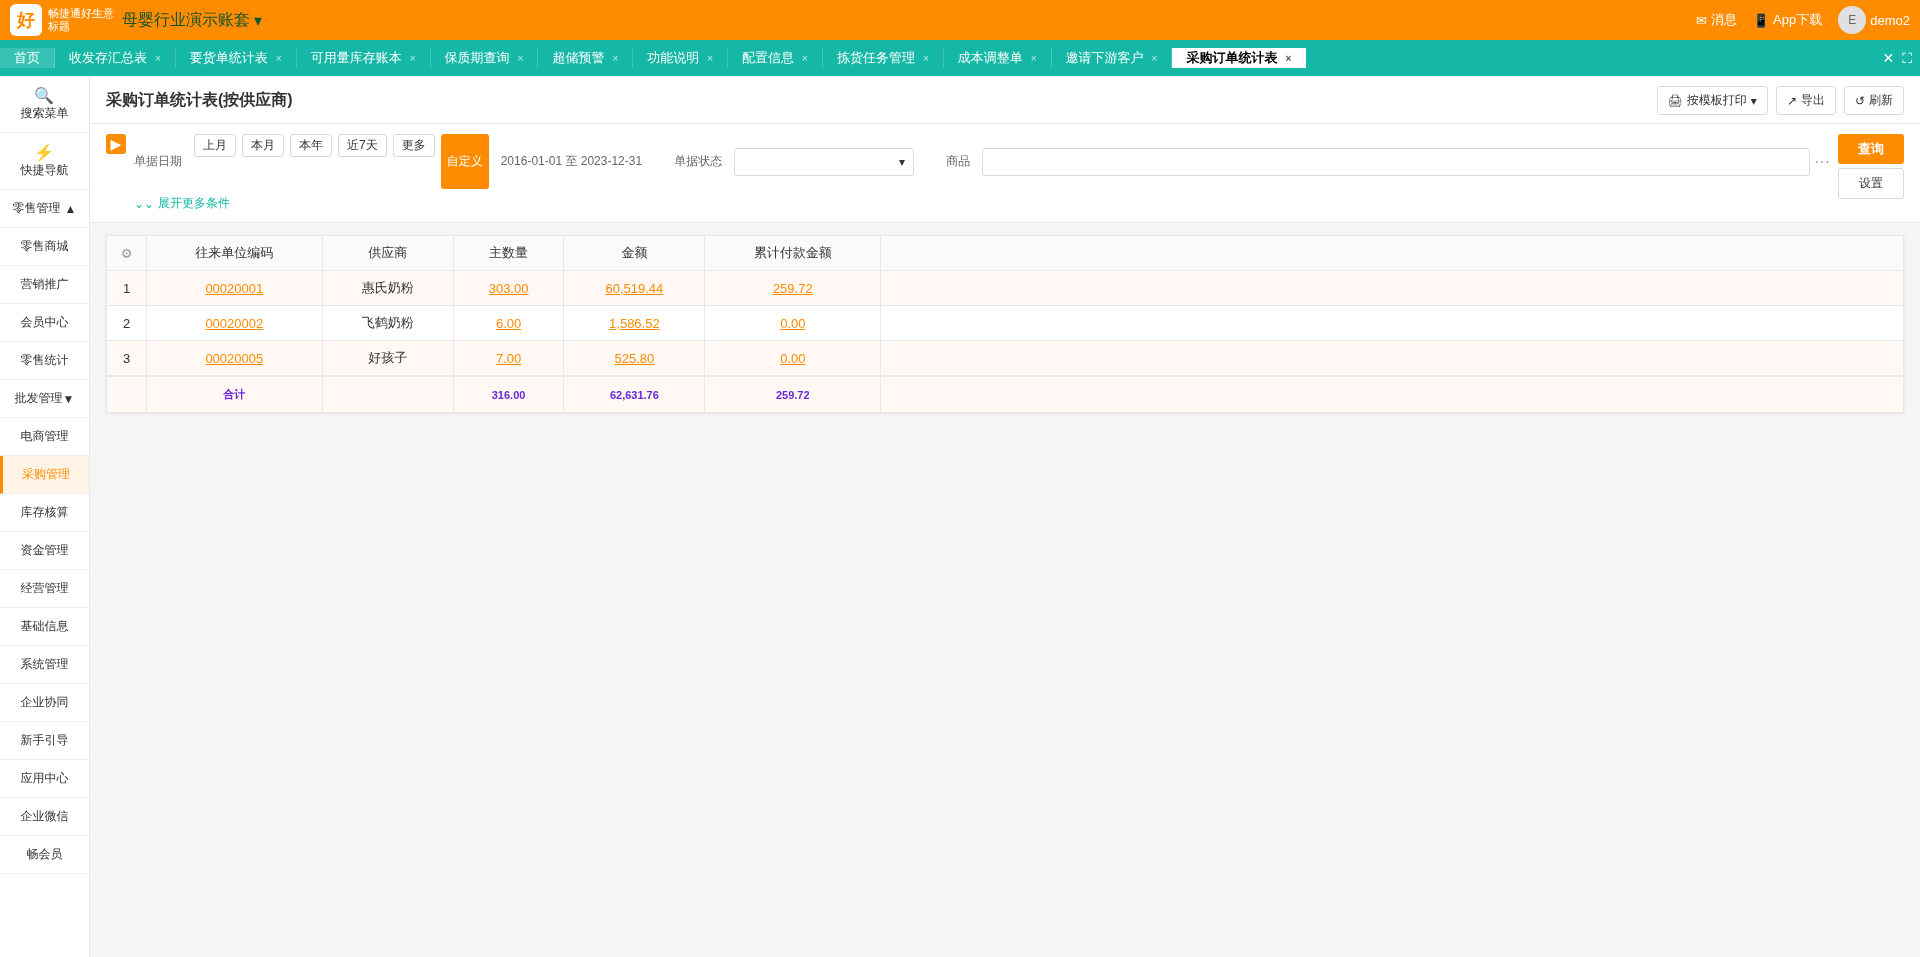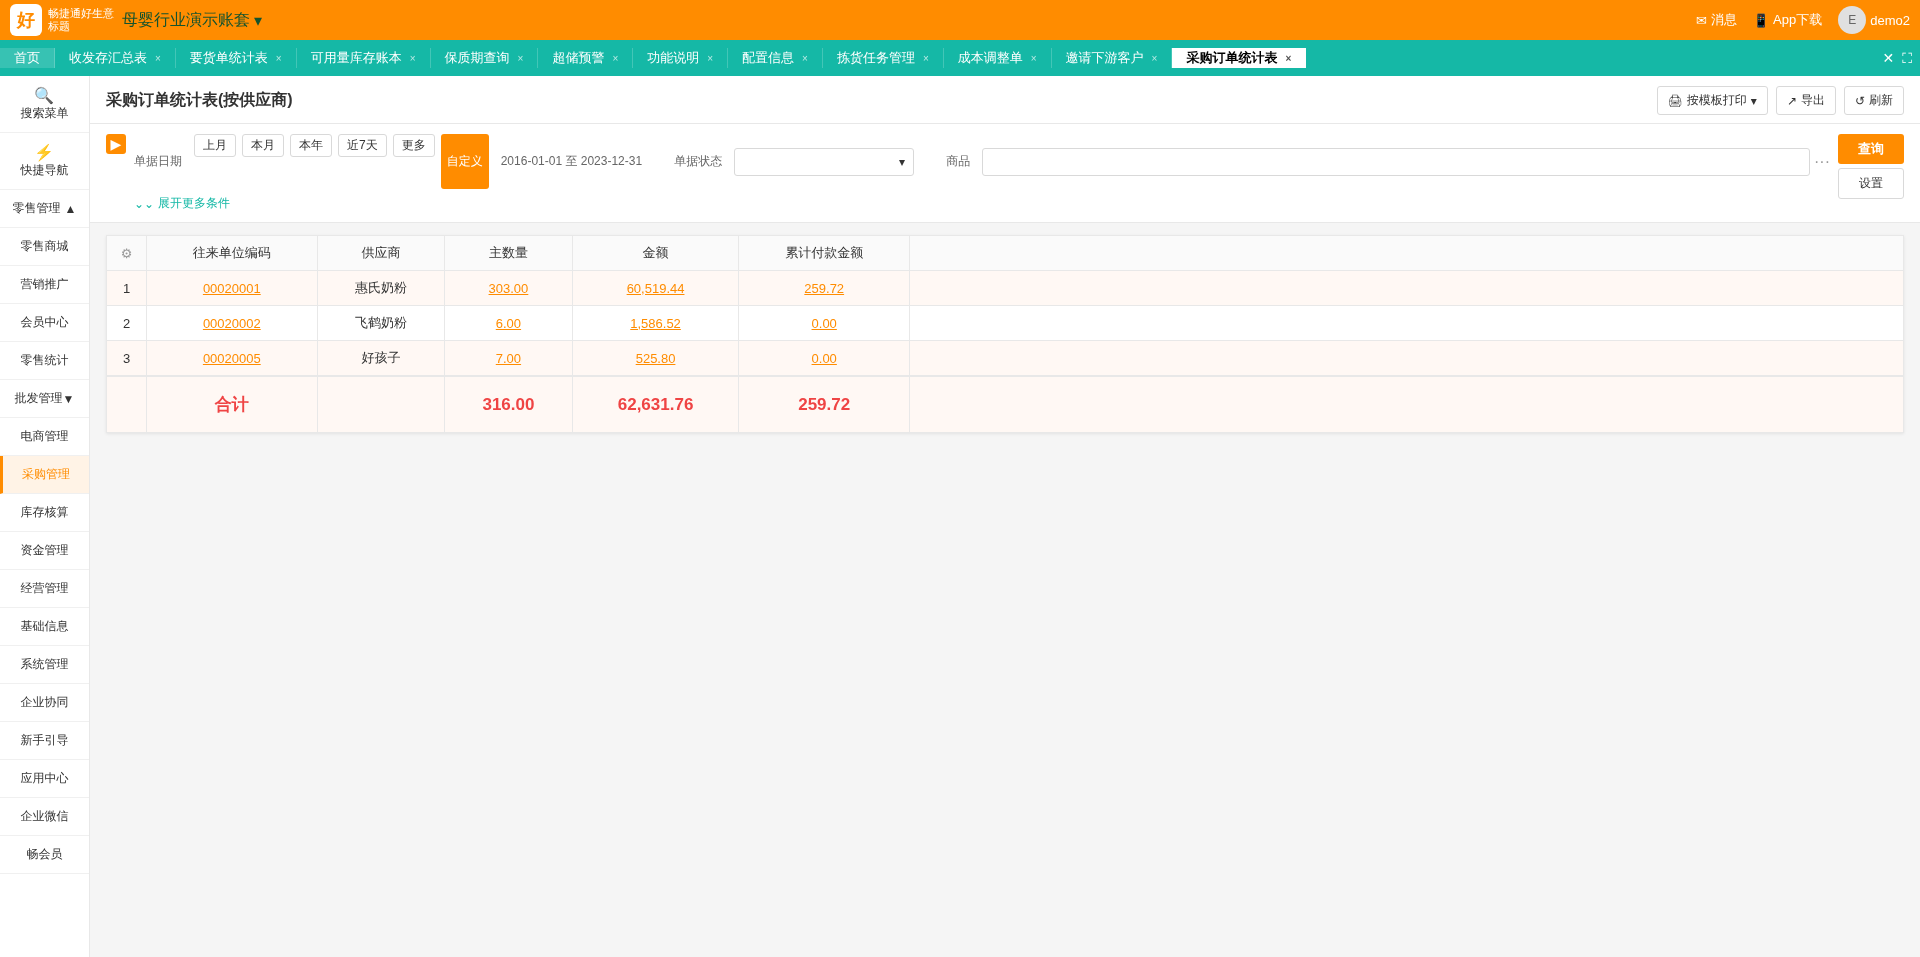--- a/index.html
+++ b/index.html
@@ -64,21 +64,21 @@
     .data-table th { background: #fafafa; border: 1px solid #e8e8e8; padding: 8px 12px; text-align: center; font-size: 13px; color: #333; font-weight: 500; }
     .data-table td { border: 1px solid #e8e8e8; padding: 8px 12px; text-align: center; font-size: 13px; color: #333; }
     .data-table tr.row-odd { background: #fff8f4; }
     .data-table tr.row-even { background: #fff; }
     .data-table td.link { color: #ff8c00; text-decoration: underline; cursor: pointer; }
     .data-table th:first-child { width: 40px; }
     .settings-icon { color: #999; cursor: pointer; }
 
     
     .table-footer { background: #fff8f4; border-top: 2px solid #e8e8e8; }
-    .table-footer td { font-weight: bold; padding: 16px 12px; text-align: center; font-size: 17px; color: #ef4444; border: 1px solid #e8e8e8; }
+    .table-footer td { font-weight: bold; padding: 10px 12px; text-align: center; font-size: 11px; color: #6d28d9; border: 1px solid #e8e8e8; }
     .more-icon { color: #999; cursor: pointer; font-size: 16px; }
   </style>
 </head>
 <body>
 
 <div class="top-bar">
   <div class="logo-area">
     <div class="logo-icon">好</div>
     <div class="logo-text">
       <div>畅捷通好生意</div>

